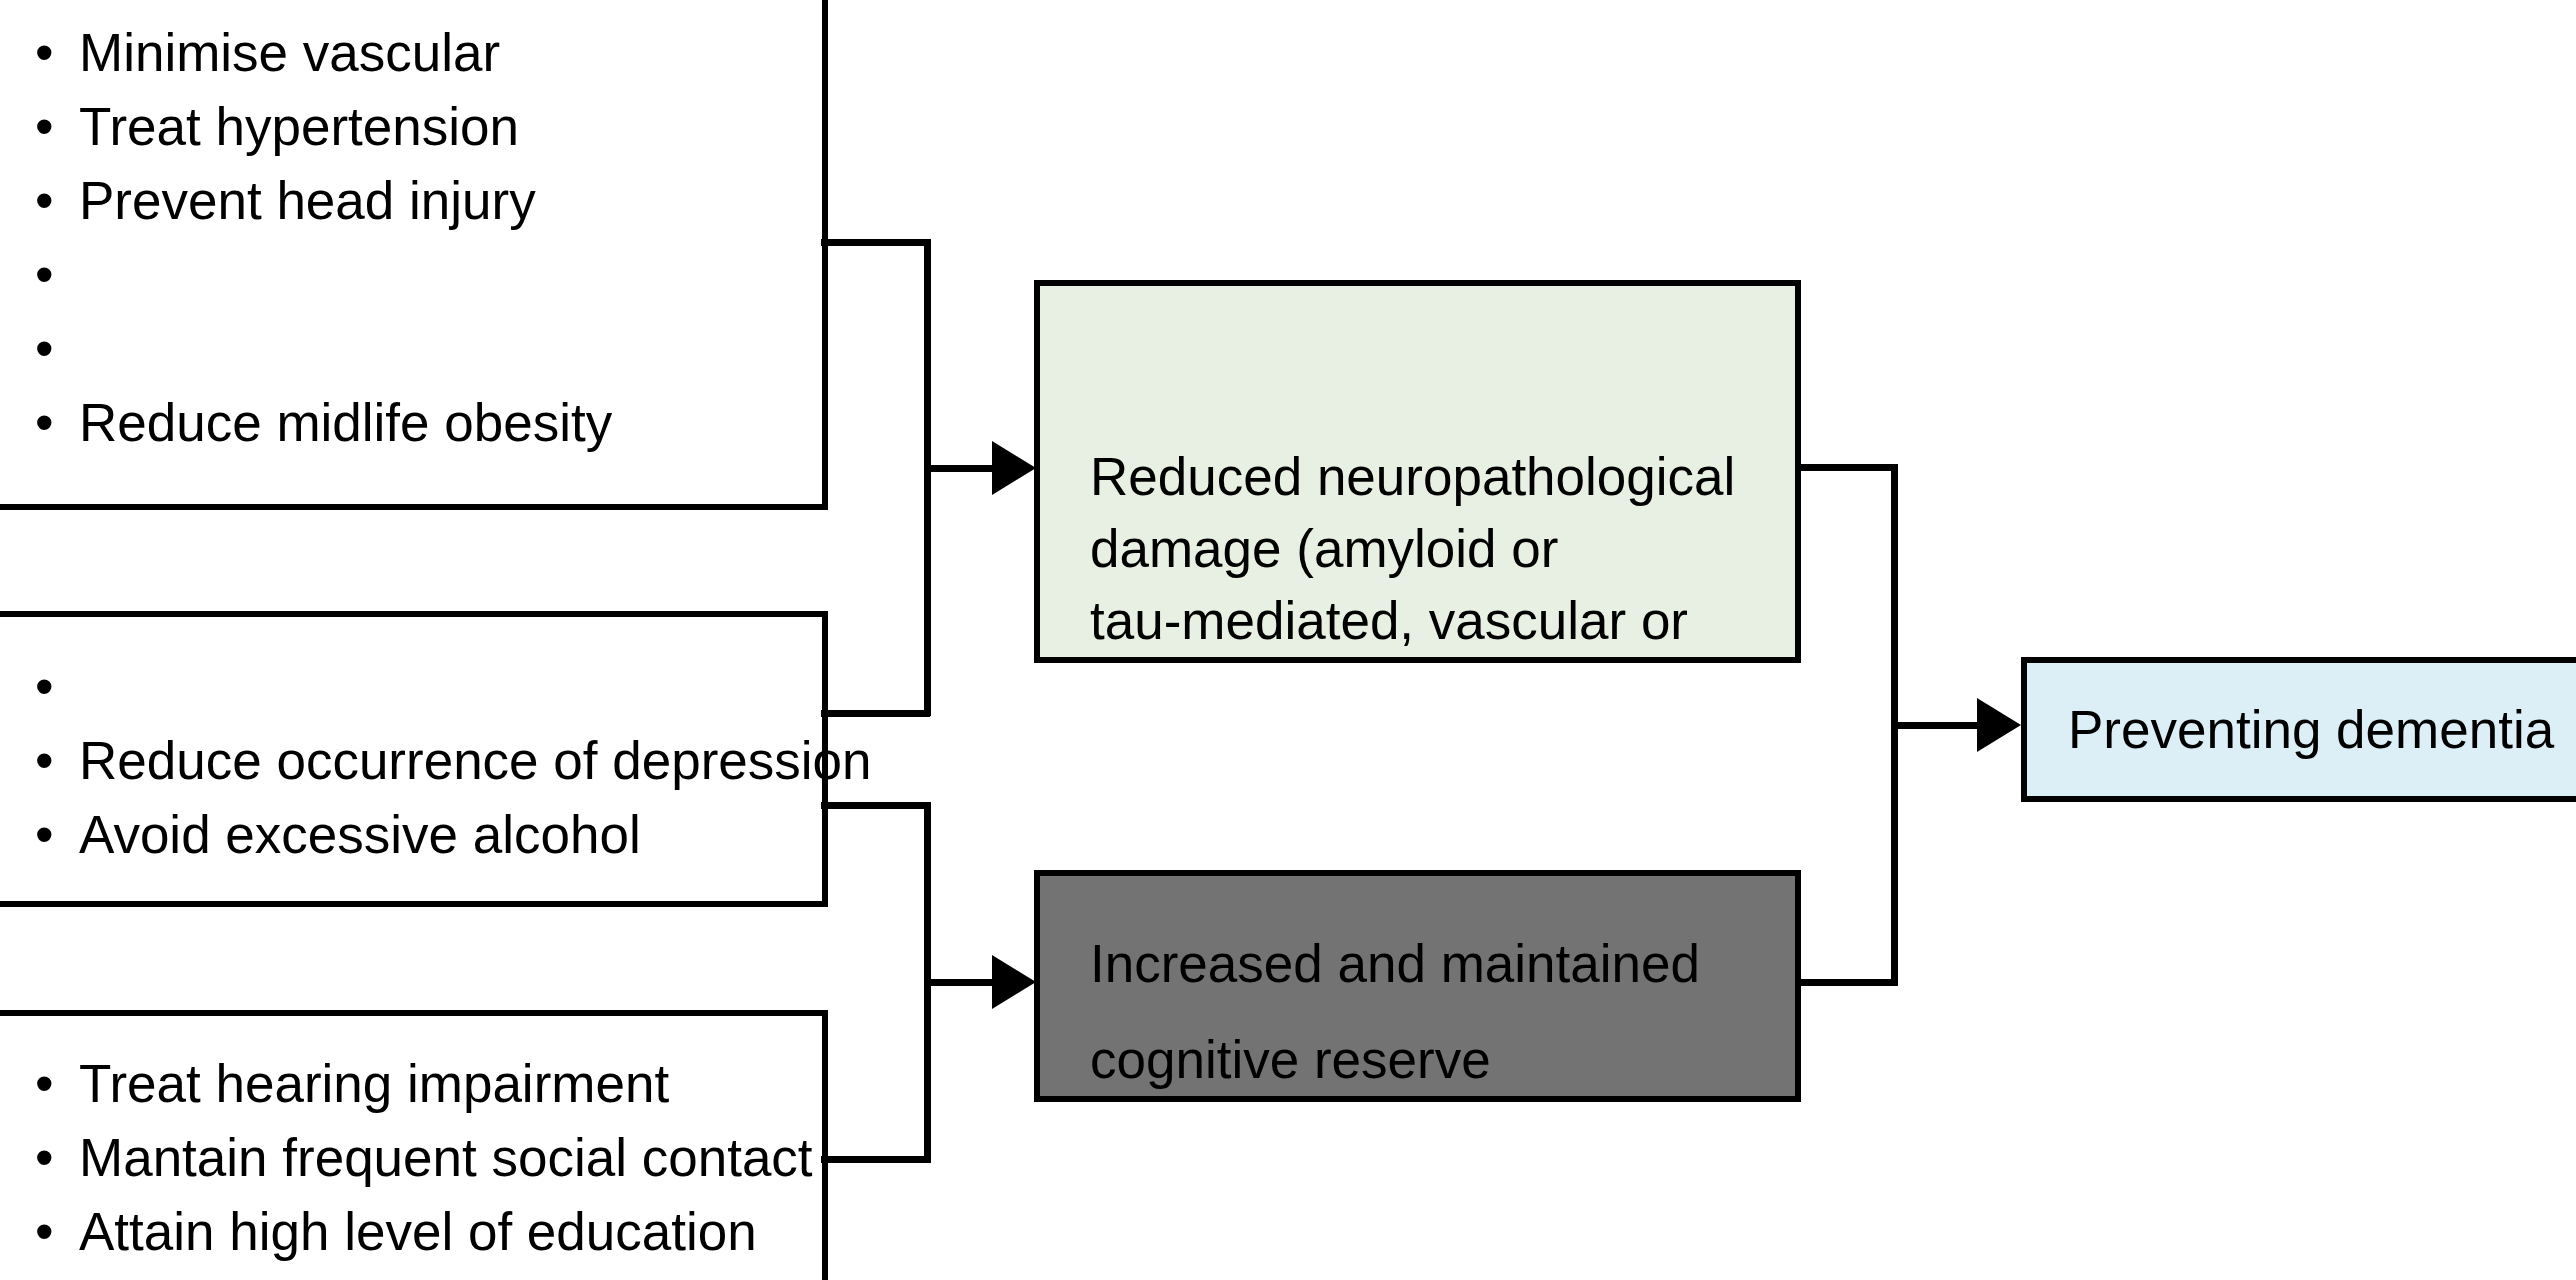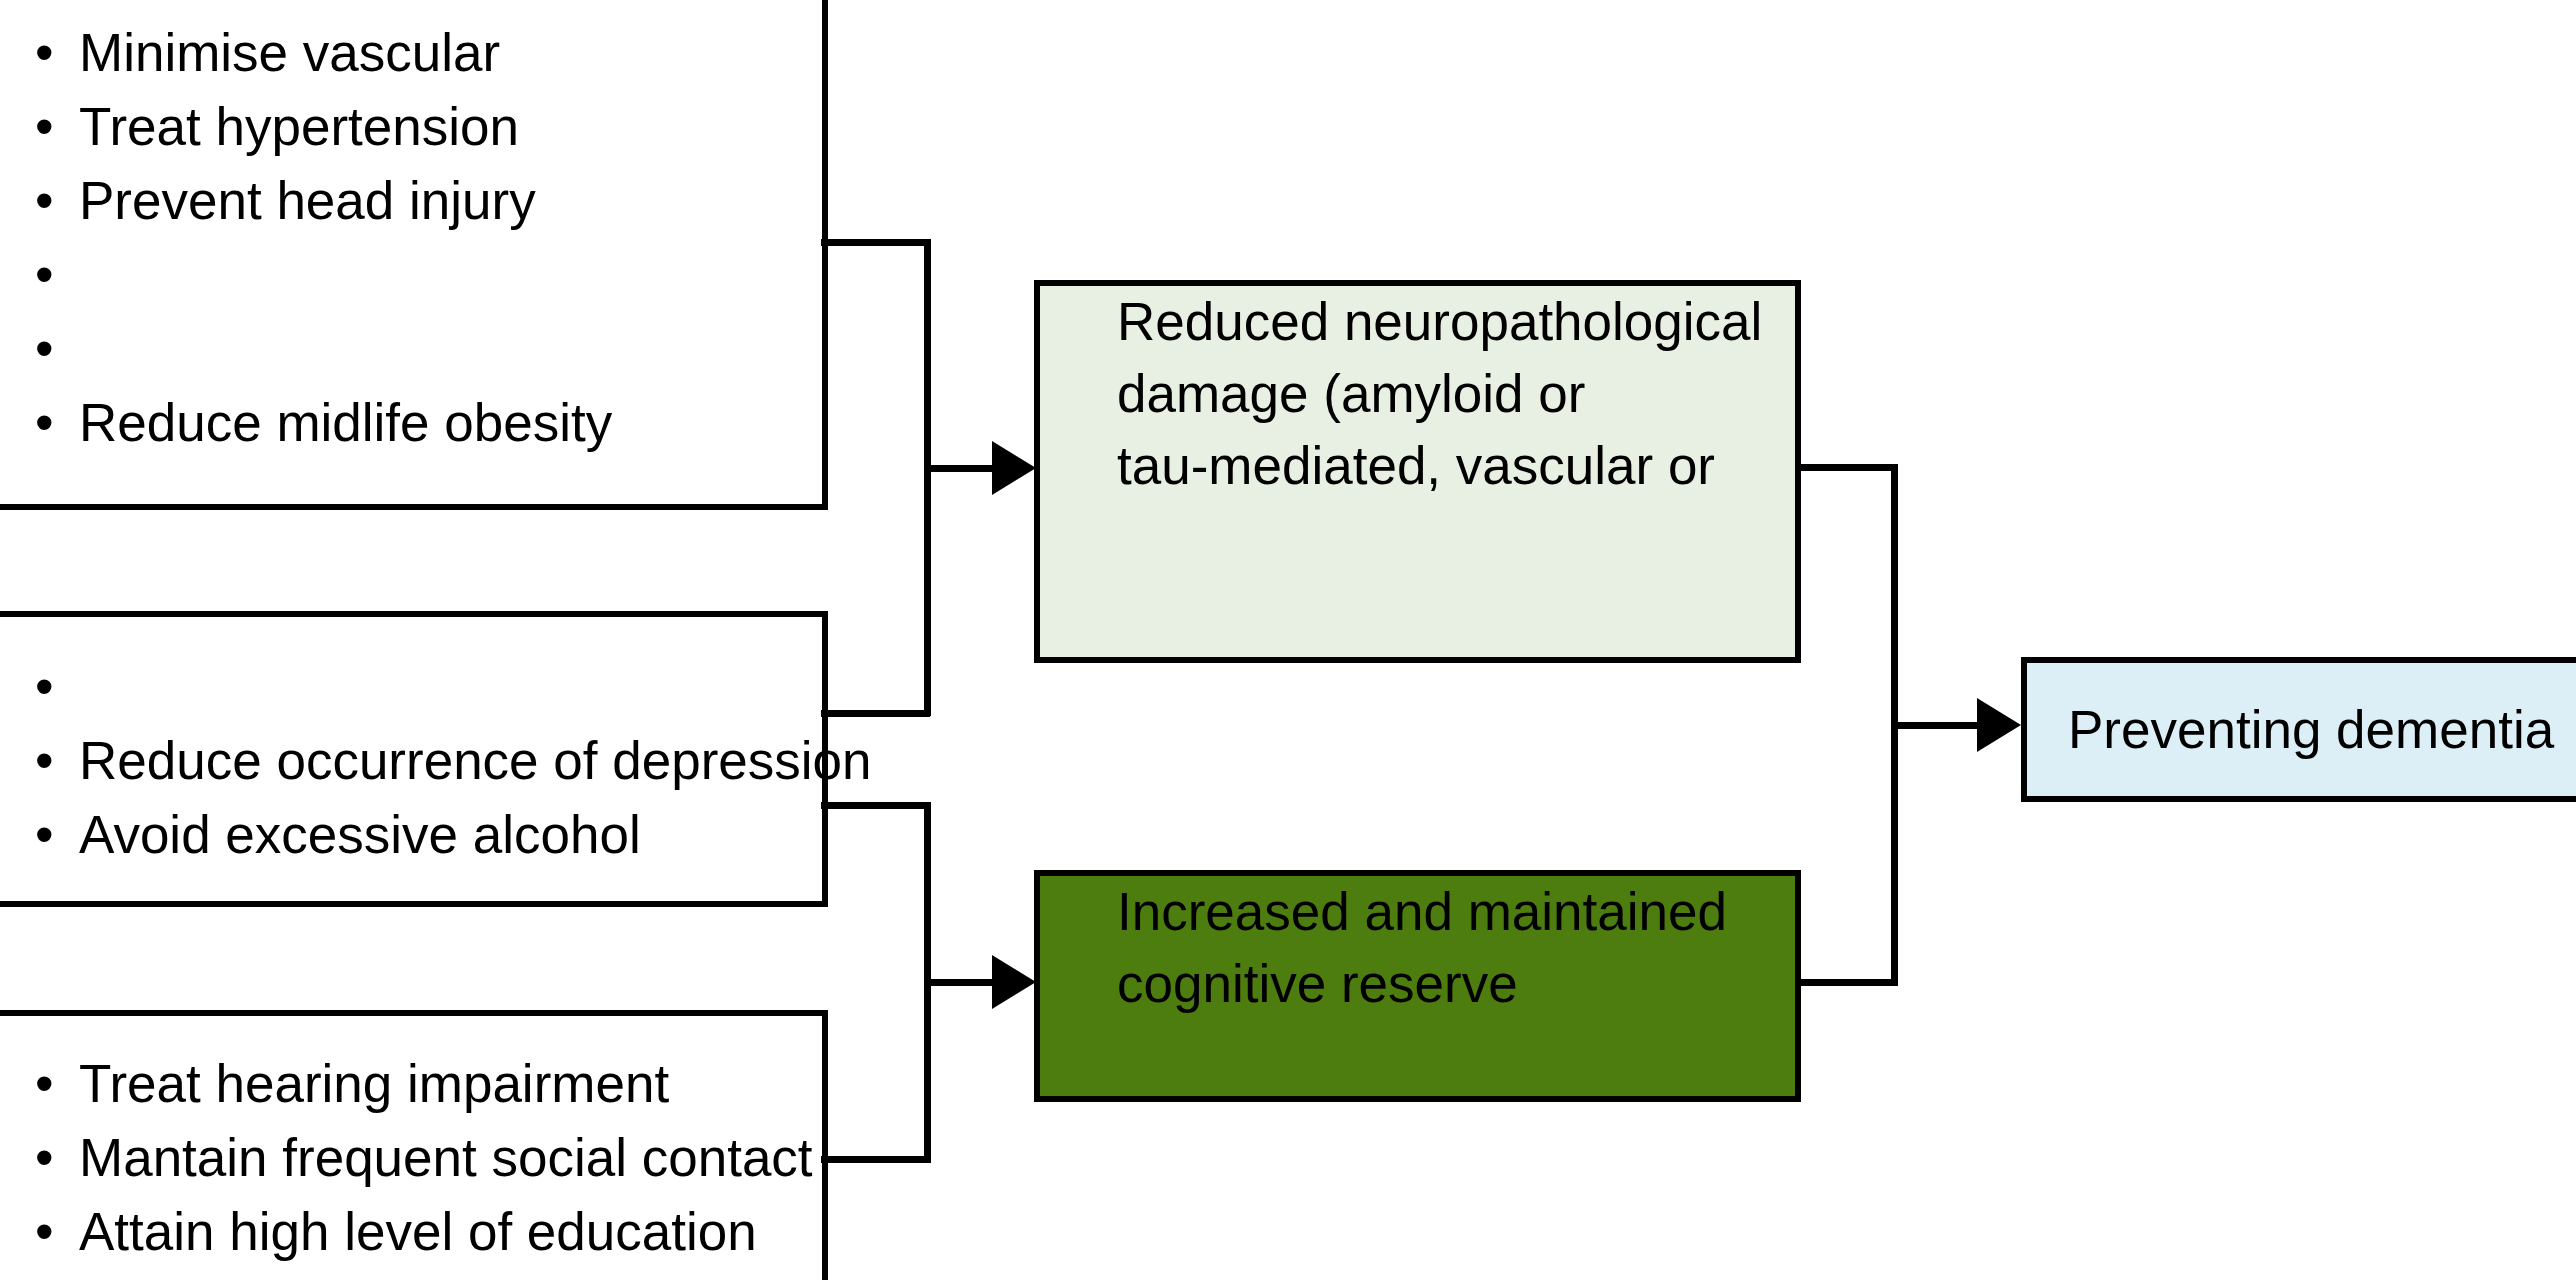--- a/index.html
+++ b/index.html
@@ -7,22 +7,22 @@
     position:relative; width:2576px; height:1281px;
     background:#ffffff; overflow:hidden;
     font-family:"Liberation Sans", sans-serif; color:#000;
   }
   .wbox {
     position:absolute; background:#ffffff;
     border:6.5px solid #000; box-sizing:border-box;
   }
   .mbox {
     position:absolute; border:6.5px solid #000; box-sizing:border-box;
-    display:flex; flex-direction:column; justify-content:flex-start;
-    padding-left:77px;
+    display:flex; flex-direction:column; justify-content:flex-end;
+    padding-left:50px;
   }
   .obox {
     position:absolute; border:6.5px solid #000; box-sizing:border-box;
     display:flex; align-items:center; padding-left:41px;
   }
   .list { position:absolute; font-size:53px; line-height:74px; }
   .li { display:flex; }
   .li .bullet { width:44px; }
   .mline { font-size:53px; line-height:72px; white-space:nowrap; }
   .oline { font-size:53px; white-space:nowrap; }
@@ -107,21 +107,21 @@
   <div class="vline" style="left:924px; top:802px; width:6.5px;  height:361px;"></div>
   <div class="hline" style="left:821px; top:1156px; width:109px; height:6.5px;"></div>
   <div class="hline" style="left:924px; top:979px; width:70px; height:6.5px;"></div>
   <div class="arrowhead" style="left:992px; top:955px;"></div>
 
   <div class="mbox" style="left: 1034px; top: 280px; width: 767px; height: 383px; background: rgb(231, 240, 226);">
     <div class="mline">Reduced neuropathological</div>
     <div class="mline">damage (amyloid or</div>
     <div class="mline">tau-mediated, vascular or</div>
   </div>
-  <div class="mbox" style="left: 1034px; top: 870px; width: 767px; height: 232px; background: #4d7c0f;">
+  <div class="mbox" style="left: 1034px; top: 870px; width: 767px; height: 232px; background: #737373; gap: 24px;">
     <div class="mline">Increased and maintained</div>
     <div class="mline">cognitive reserve</div>
   </div>
 
   <div class="hline" style="left:1795px; top:464px;  width:103px; height:6.5px;"></div>
   <div class="vline" style="left:1891px; top:464px;  width:6.5px;  height:521px;"></div>
   <div class="hline" style="left:1795px; top:979px; width:103px; height:6.5px;"></div>
   <div class="hline" style="left:1891px; top:722px;  width:88px;  height:6.5px;"></div>
   <div class="arrowhead" style="left:1977px; top:698px;"></div>
 

